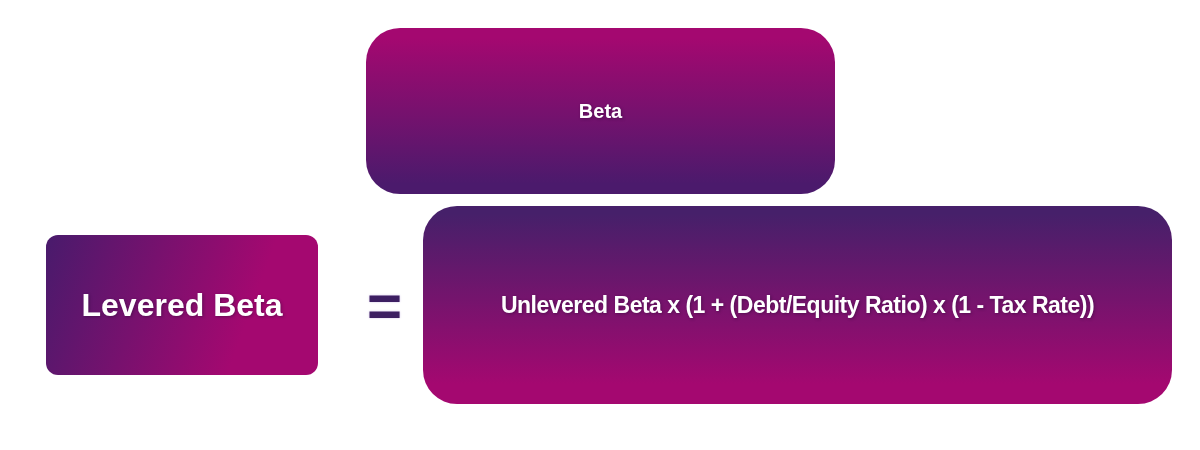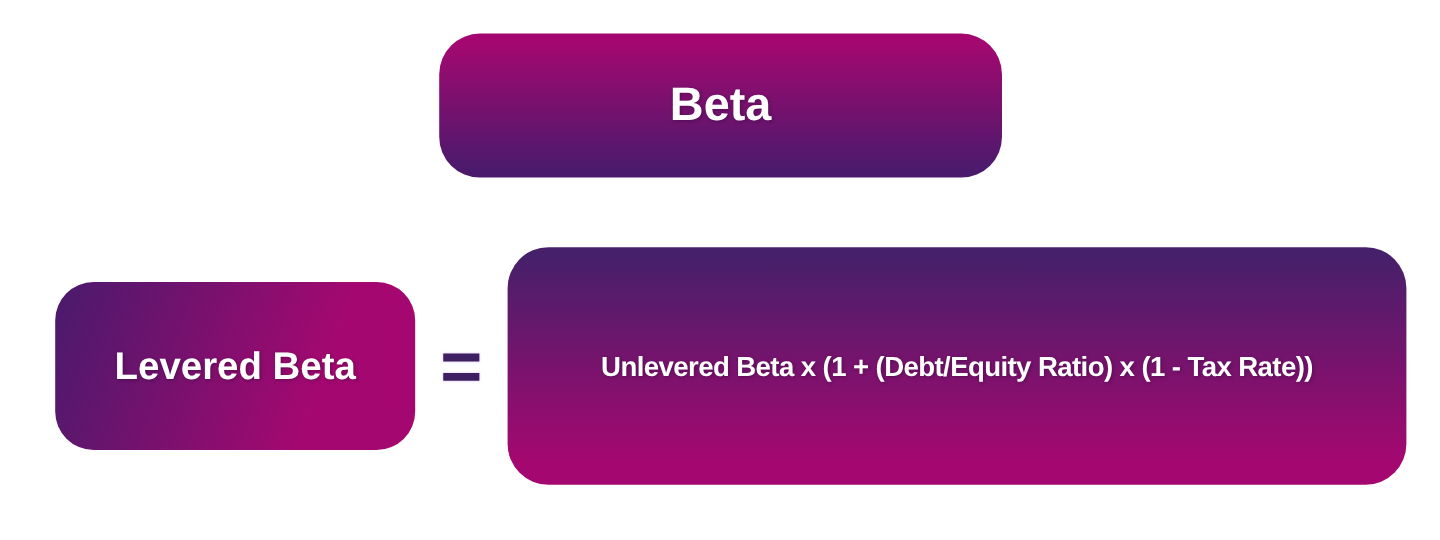--- a/index.html
+++ b/index.html
@@ -20,28 +20,28 @@
   }
   .box{
     position:absolute;
     display:flex;align-items:center;justify-content:center;
     color:var(--text);
     font-weight:bold;
     text-align:center;
     text-shadow:1px 1px 3px rgba(40,10,50,0.45);
   }
   .beta-box{
-    left:366px;top:28px;width:469px;height:120px;
+    left:366px;top:28px;width:469px;height:166px;
     border-radius:34px;
     background:linear-gradient(180deg, var(--magenta) 6%, var(--purple) 94%);
-    font-size:39px;
+    font-size:20px;
   }
   .levered-box{
-    left:46px;top:235px;width:300px;height:140px;
-    border-radius:32px;
+    left:46px;top:235px;width:272px;height:140px;
+    border-radius:12px;
     background:linear-gradient(110deg, var(--purple) 2%, var(--magenta) 72%);
     font-size:32px;
   }
   .formula-box{
     left:423px;top:206px;width:749px;height:198px;
     border-radius:34px;
     background:linear-gradient(180deg, var(--purple-deep) 4%, var(--magenta) 90%);
     font-size:23px;
     letter-spacing:-0.5px;
   }

